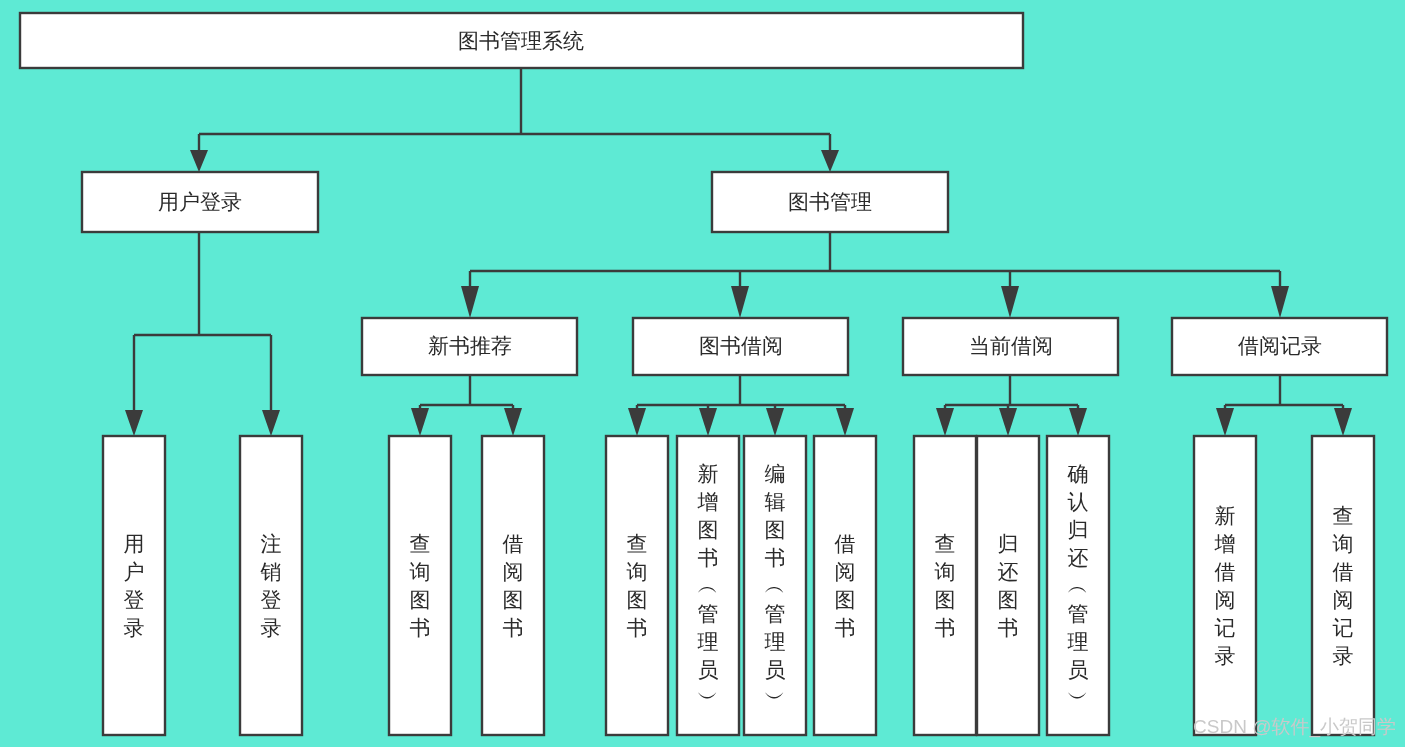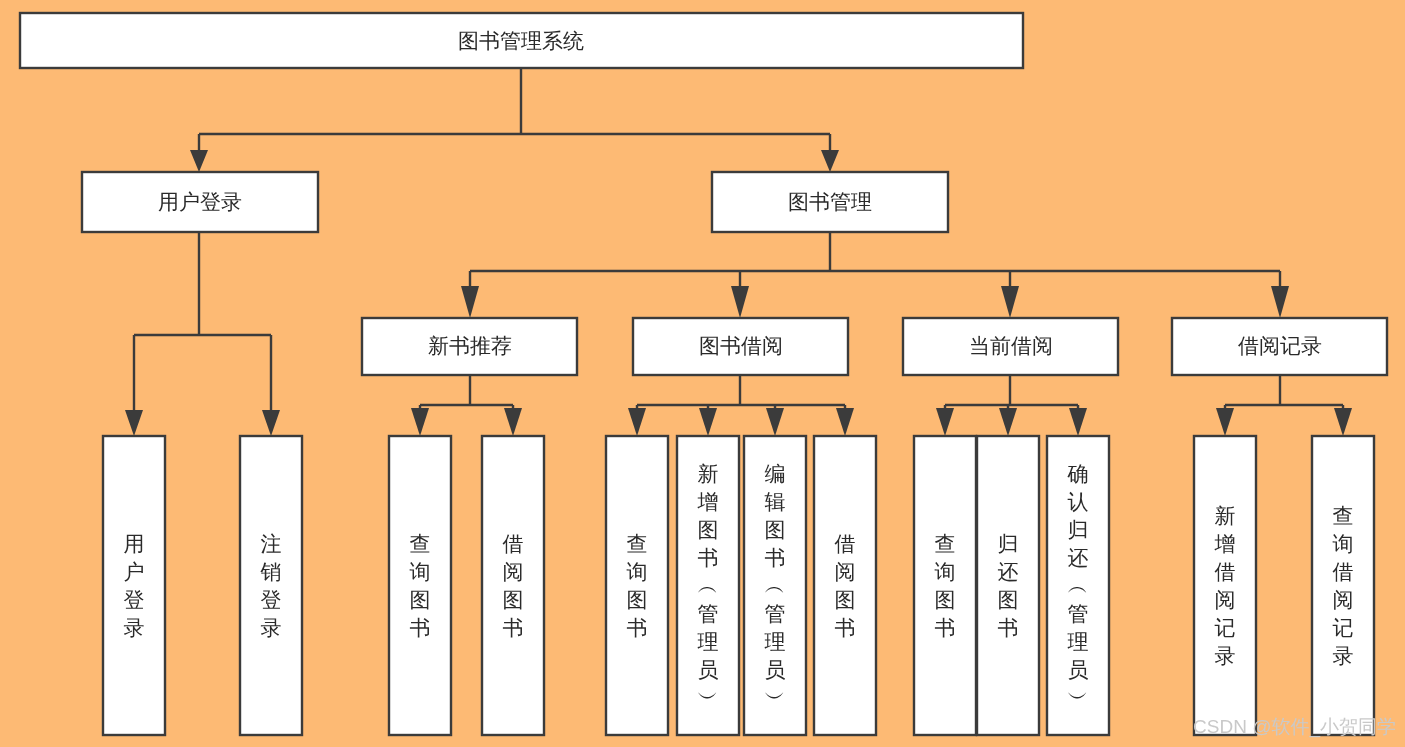--- a/index.html
+++ b/index.html
@@ -10,21 +10,21 @@
   body {
     width: 1405px;
     height: 747px;
     font-family: "Liberation Sans", "DejaVu Sans", sans-serif;
     overflow: hidden;
   }
   #diagram-root {
     position: relative;
     width: 1405px;
     height: 747px;
-    background: #fdba74;
+    background: #5eead4;
   }
   svg.diagram-canvas {
     position: absolute;
     left: 0;
     top: 0;
     width: 1405px;
     height: 747px;
     display: block;
   }
   .node-box {

